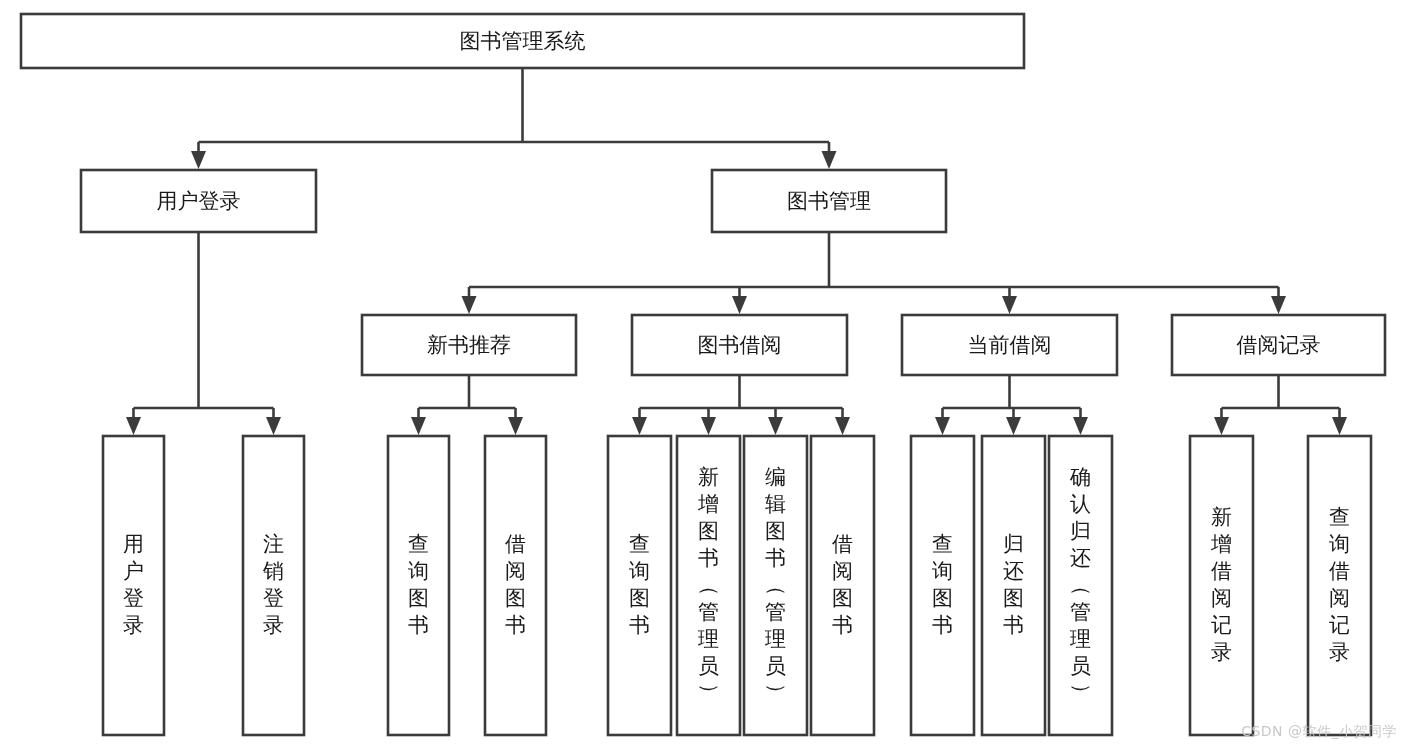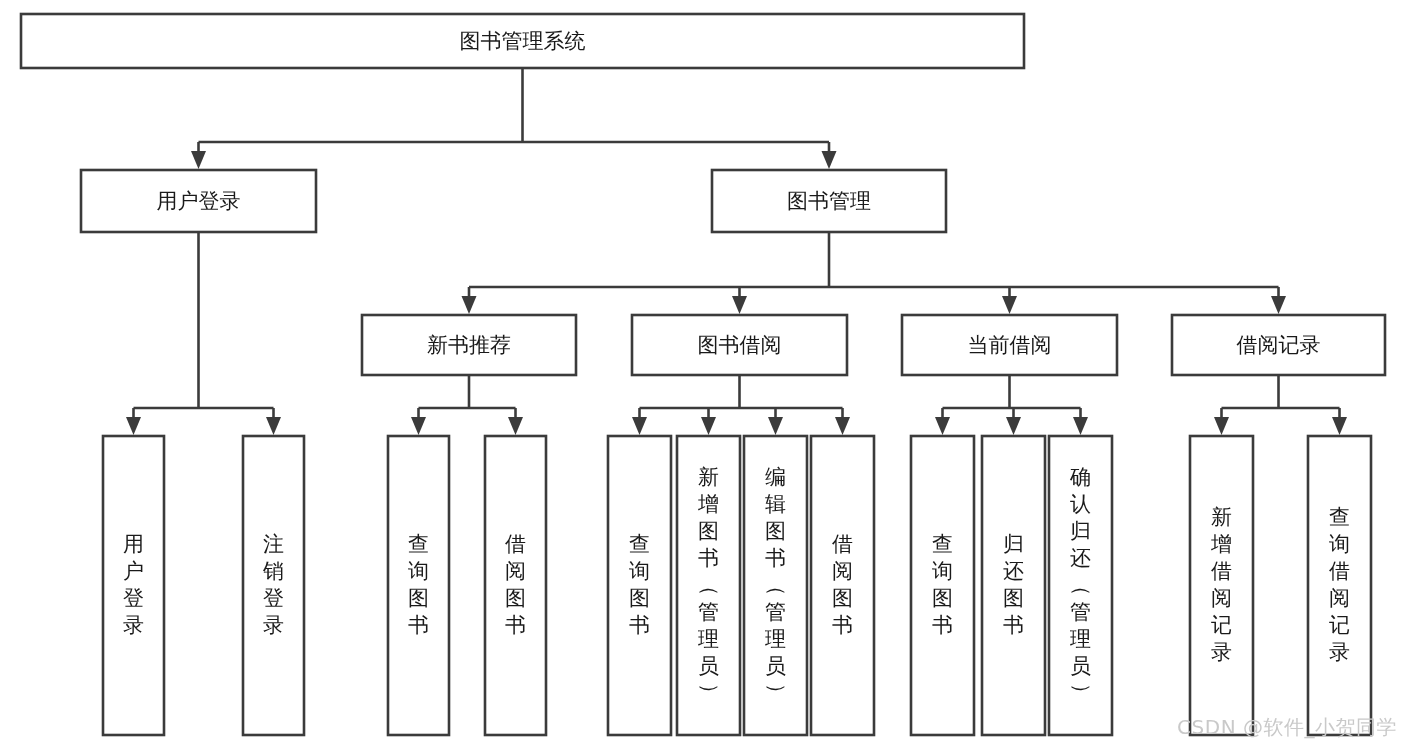--- a/index.html
+++ b/index.html
@@ -51,21 +51,21 @@
     font-family: "DejaVu Sans", "Liberation Sans", sans-serif;
     font-size: 21px;
     fill: #1a1a1a;
     text-anchor: middle;
   }
   .watermark {
     position: absolute;
     right: 8px;
     bottom: 6px;
     font-family: "DejaVu Sans", "Liberation Sans", sans-serif;
-    font-size: 20px;
+    font-size: 14px;
     color: #c9c9c9;
     white-space: nowrap;
     letter-spacing: 0.5px;
     user-select: none;
   }
 </style>
 </head>
 <body>
 
 <div id="diagram-root">

